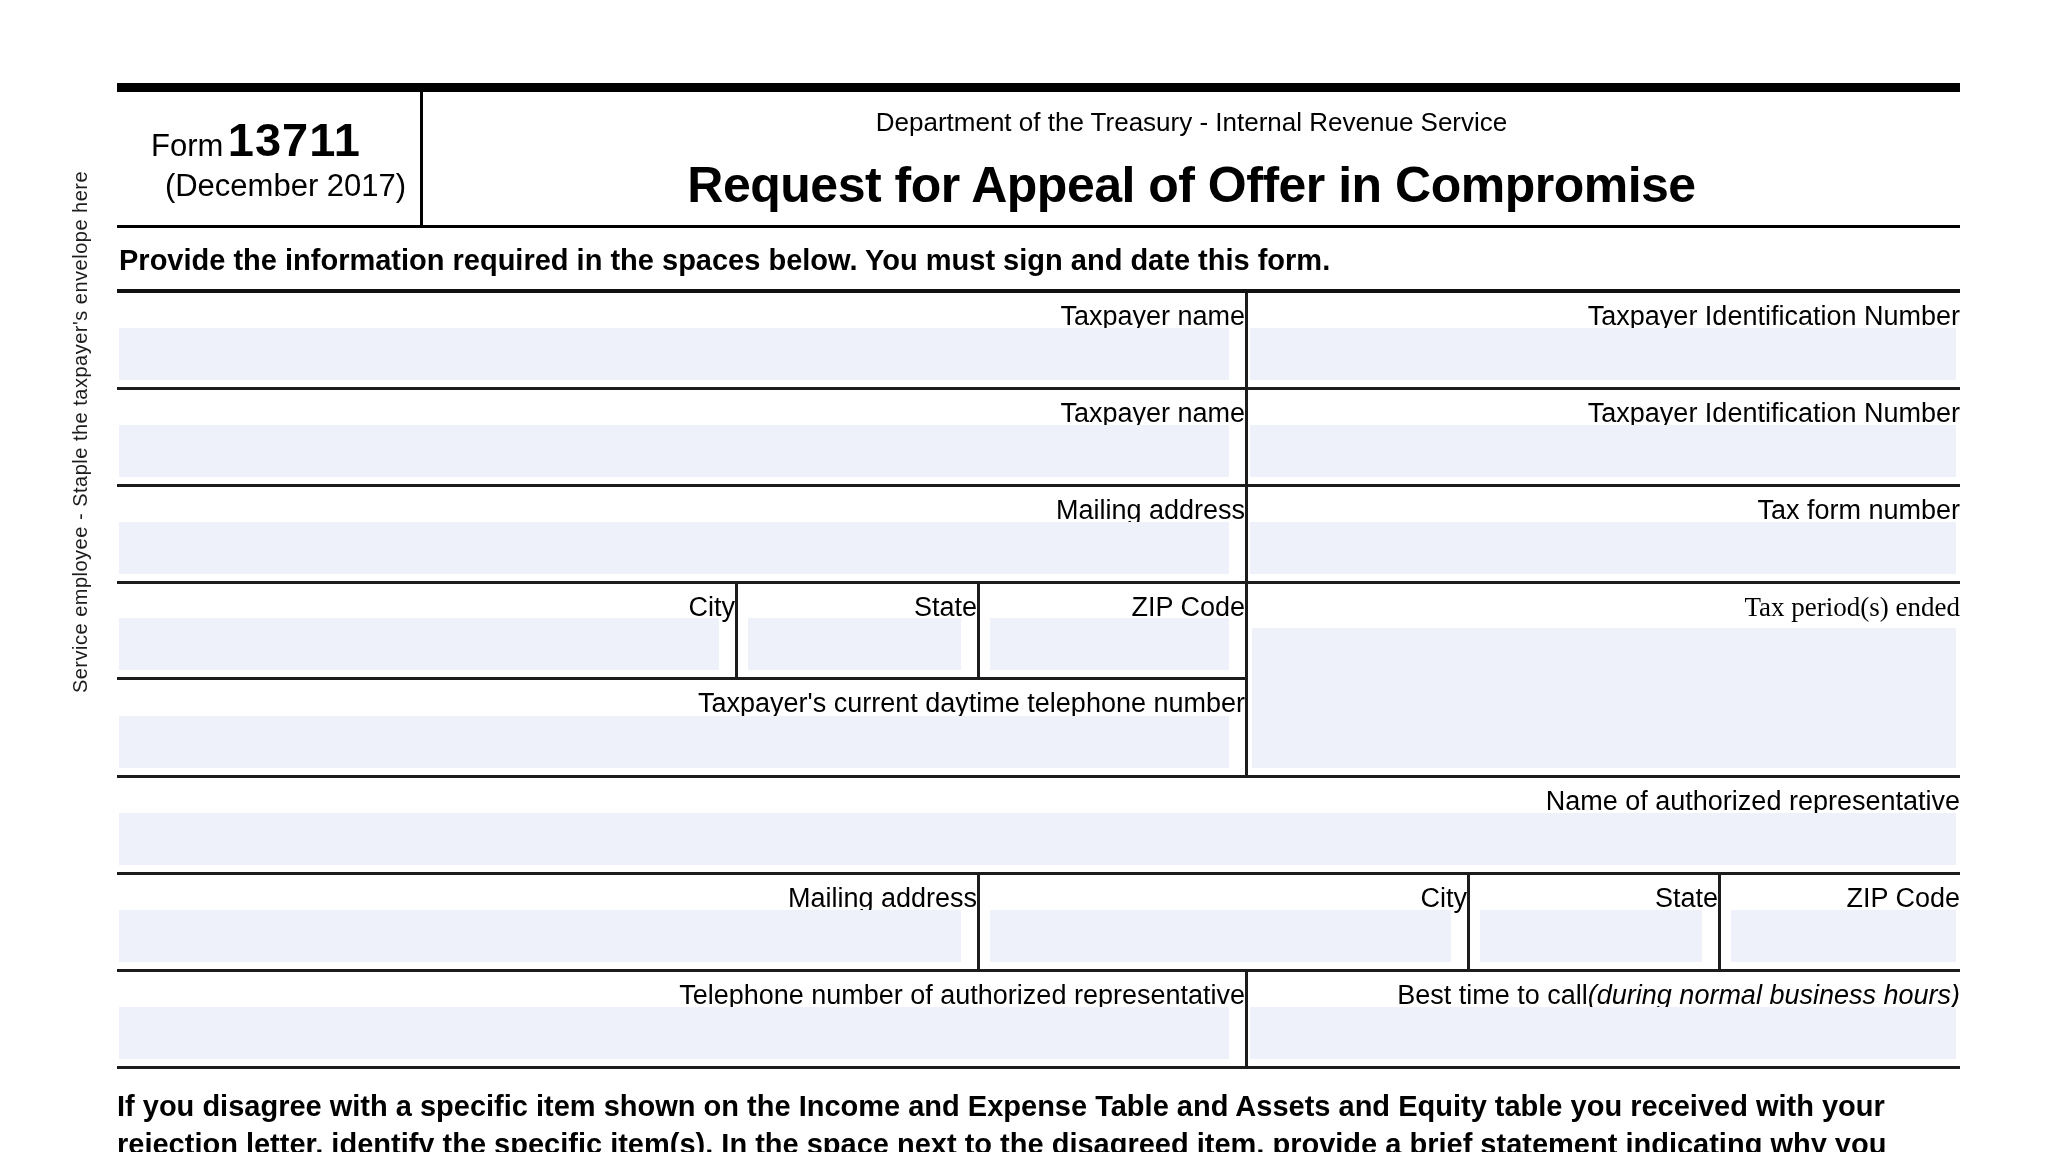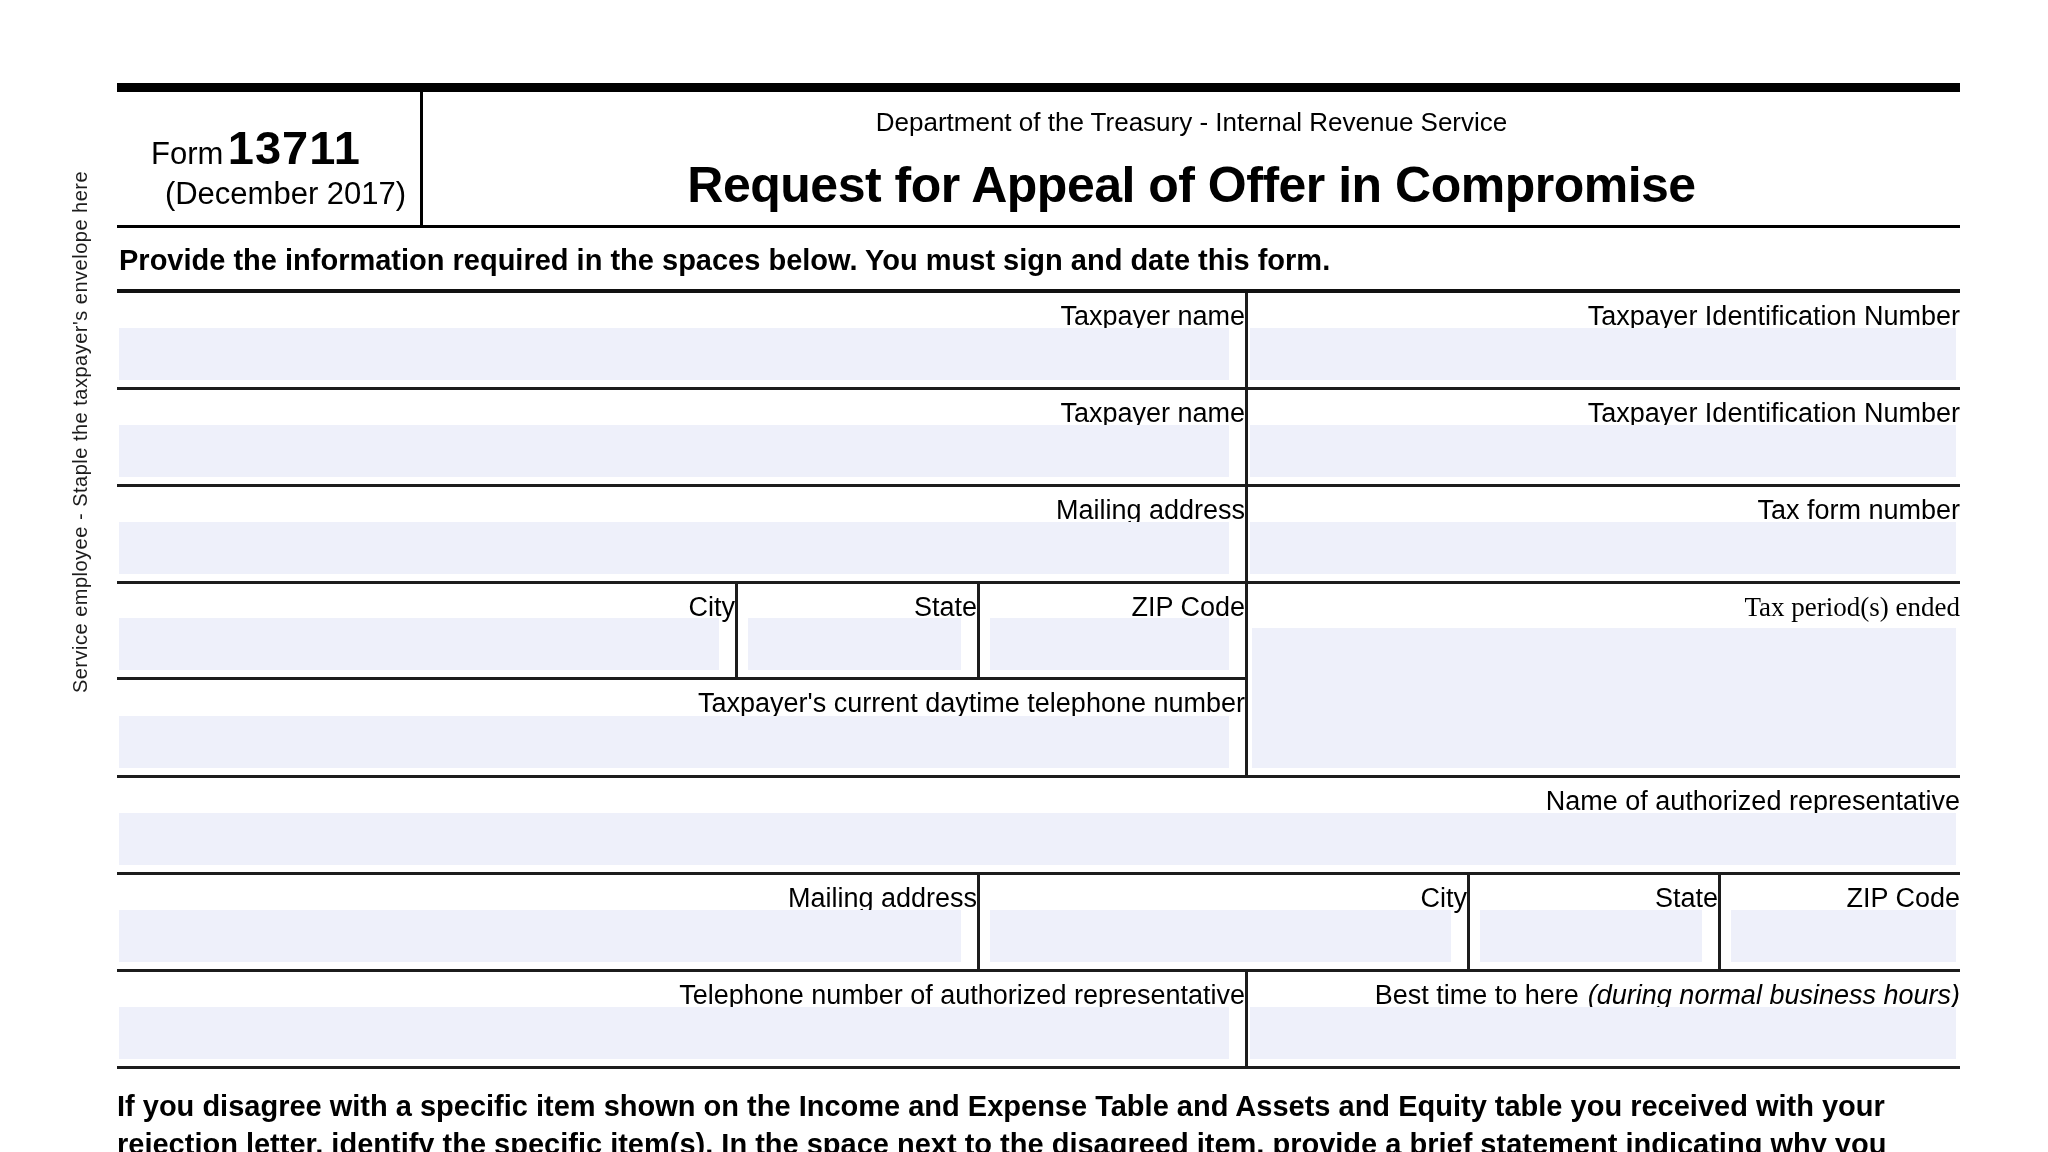--- a/index.html
+++ b/index.html
@@ -11,21 +11,21 @@
   .side-note { position:absolute; left:80px; top:432px;
                transform:translate(-50%,-50%) rotate(-90deg);
                white-space:nowrap; font-size:20px; color:#1c1c1c; letter-spacing:.5px; }
 
   
   .form-area { position:absolute; left:117px; top:83px; width:1843px; }
 
   .top-bar { height:9px; background:#000; }
 
   .header-box { display:flex; height:136px; border-bottom:3px solid #000; }
-  .form-no-cell { width:306px; border-right:3px solid #000; padding:28px 0 0 34px; }
+  .form-no-cell { width:306px; border-right:3px solid #000; padding:20px 0 0 34px; }
   .form-word { font-size:31px; }
   .form-number { font-size:47px; font-weight:bold; letter-spacing:1px; }
   .form-rev { font-size:31px; margin-top:1px;text-align:center; }
   .title-cell { flex:1; text-align:center; padding-top:15px; }
   .dept-line { font-size:26px; }
   .main-title { font-size:50px; font-weight:bold; margin-top:18px; letter-spacing:-.5px; }
 
   .instruction { font-size:29px; font-weight:bold; padding:16px 0 12px 2px;
                  border-bottom:4px solid #111; }
 
@@ -49,21 +49,21 @@
   .c-state { width:242px; border-left:3px solid #1c1c1c; }
   .c-zip { width:268px; border-left:3px solid #1c1c1c; }
 
   .r-mail { width:860px; }
   .r-city { width:490px; border-left:3px solid #1c1c1c; }
   .r-state { width:251px; border-left:3px solid #1c1c1c; }
   .r-zip { width:242px; border-left:3px solid #1c1c1c; }
 
   .full-cell { width:1843px; }
 
-  .note-italic { font-style:italic; margin-left:9px; }
+  .note-italic { font-style:italic; }
 
   .footer-par { font-size:29px; font-weight:bold; line-height:38px;
                 margin-top:18px; width:1870px; }
 </style>
 </head>
 <body>
 
 <div class="page">
 
   <div class="side-note">Service employee - Staple the taxpayer's envelope here</div>
@@ -175,21 +175,21 @@
         <div class="inp inset-l flush-r"></div>
       </div>
     </div>
 
     <div class="row">
       <div class="cell w-left">
         <span class="lbl">Telephone number of authorized representative</span>
         <div class="inp"></div>
       </div>
       <div class="cell w-right">
-        <span class="lbl"><span>Best time to here</span><span class="note-italic">(during normal business hours)</span></span>
+        <span class="lbl"><span>Best time to call</span><span class="note-italic">(during normal business hours)</span></span>
         <div class="inp flush-r"></div>
       </div>
     </div>
 
     <div class="footer-par">
       <div>If you disagree with a specific item shown on the Income and Expense Table and Assets and Equity table you received with your</div>
       <div>rejection letter, identify the specific item(s). In the space next to the disagreed item, provide a brief statement indicating why you</div>
     </div>
 
   </div>

